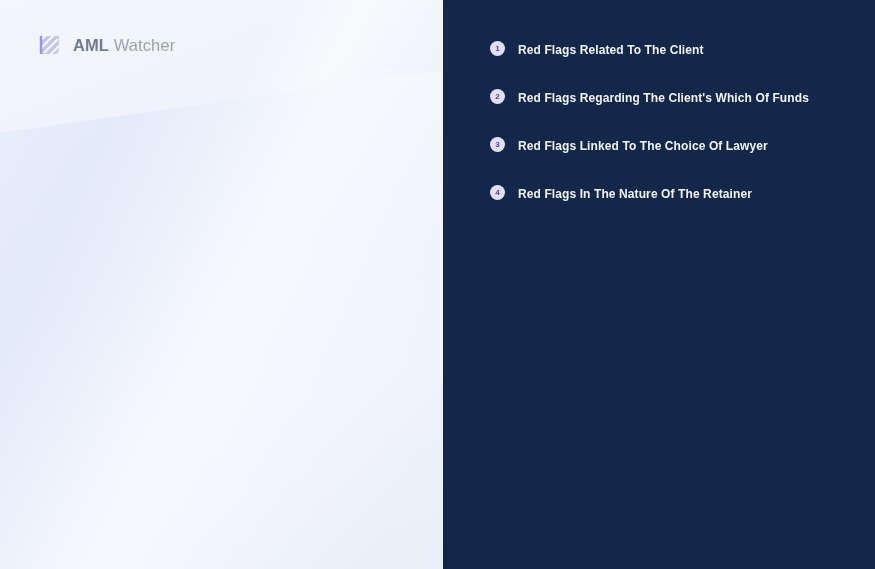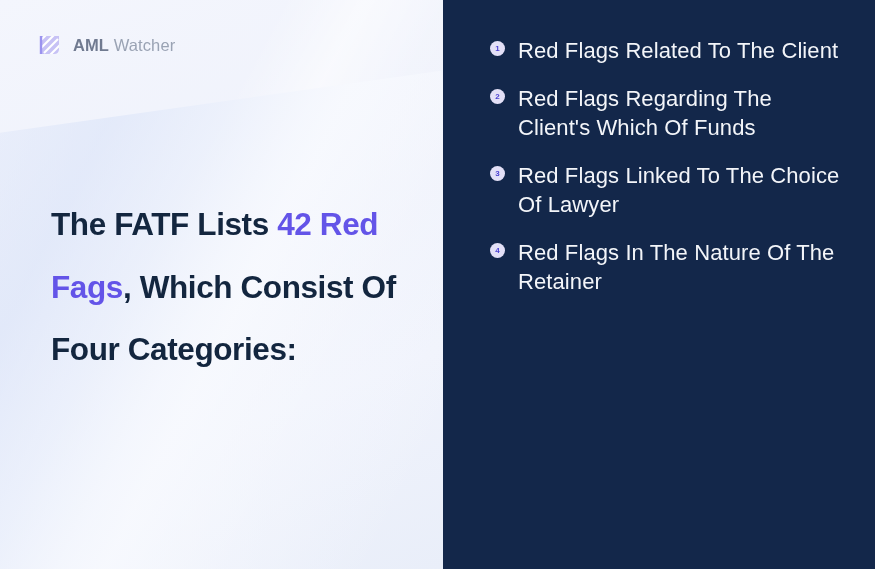--- a/index.html
+++ b/index.html
@@ -30,20 +30,21 @@
     height:569px;
     background:
       linear-gradient(118deg,
         rgba(255,255,255,0) 0%,
         rgba(255,255,255,0) 38%,
         rgba(255,255,255,0.55) 49%,
         rgba(255,255,255,0.15) 60%,
         rgba(255,255,255,0) 72%),
       linear-gradient(160deg, #f4f6fd 0%, #eef1fb 45%, #f0f3fc 70%, #e9eef9 100%);
     overflow:hidden;
+    text-align:right;
   }
 
   .left-panel::after {
     content:"";
     position:absolute;
     left:-40%;
     bottom:-30%;
     width:150%;
     height:110%;
     background:linear-gradient(125deg,
@@ -131,22 +132,22 @@
     color:#4a3fd0;
     font-size:8px;
     font-weight:700;
     display:flex;
     align-items:center;
     justify-content:center;
     margin-top:5px;
     line-height:1;
   }
   .flag-text {
-    font-size:22px;
-    font-weight:400;
+    font-size:12px;
+    font-weight:700;
     line-height:29px;
     color:#f3f5f9;
     letter-spacing:0.1px;
   }
 </style>
 </head>
 <body>
 
 <div class="slide">
 
@@ -167,21 +168,20 @@
             <line x1="6" y1="20" x2="20" y2="6"></line>
             <line x1="10" y1="24" x2="24" y2="10"></line>
             <line x1="14" y1="28" x2="28" y2="14"></line>
           </g>
         </g>
         <path d="M3 3 L3 21" stroke="#9b93ef" stroke-width="2.4" fill="none"></path>
       </svg>
       <div class="brand-text"><span class="brand-aml">AML</span><span class="brand-watcher"> Watcher</span></div>
     </div>
 
-    <h1 class="headline"><span>The FATF Lists </span><span class="accent">42 Red Fags</span><span>, Which Consist Of Four Categories:</span></h1>
 
   </div>
 
   <div class="right-panel">
 
     <ul class="flag-list">
       <li class="flag-item">
         <span class="flag-badge">1</span>
         <span class="flag-text">Red Flags Related To The Client</span>
       </li>

